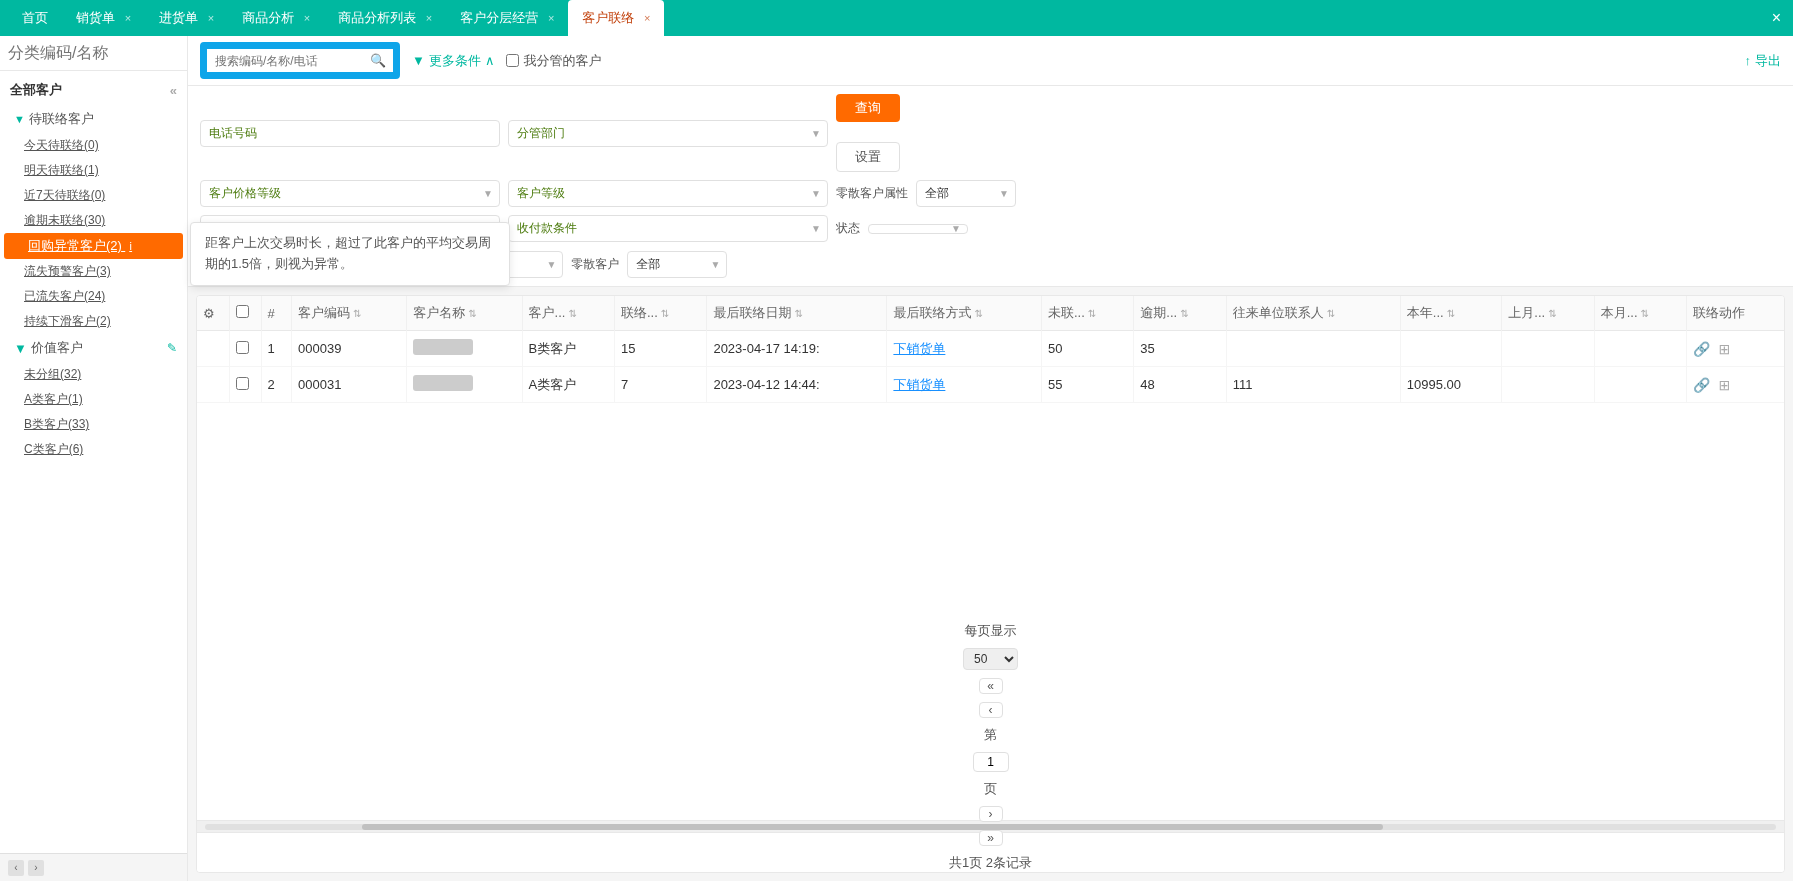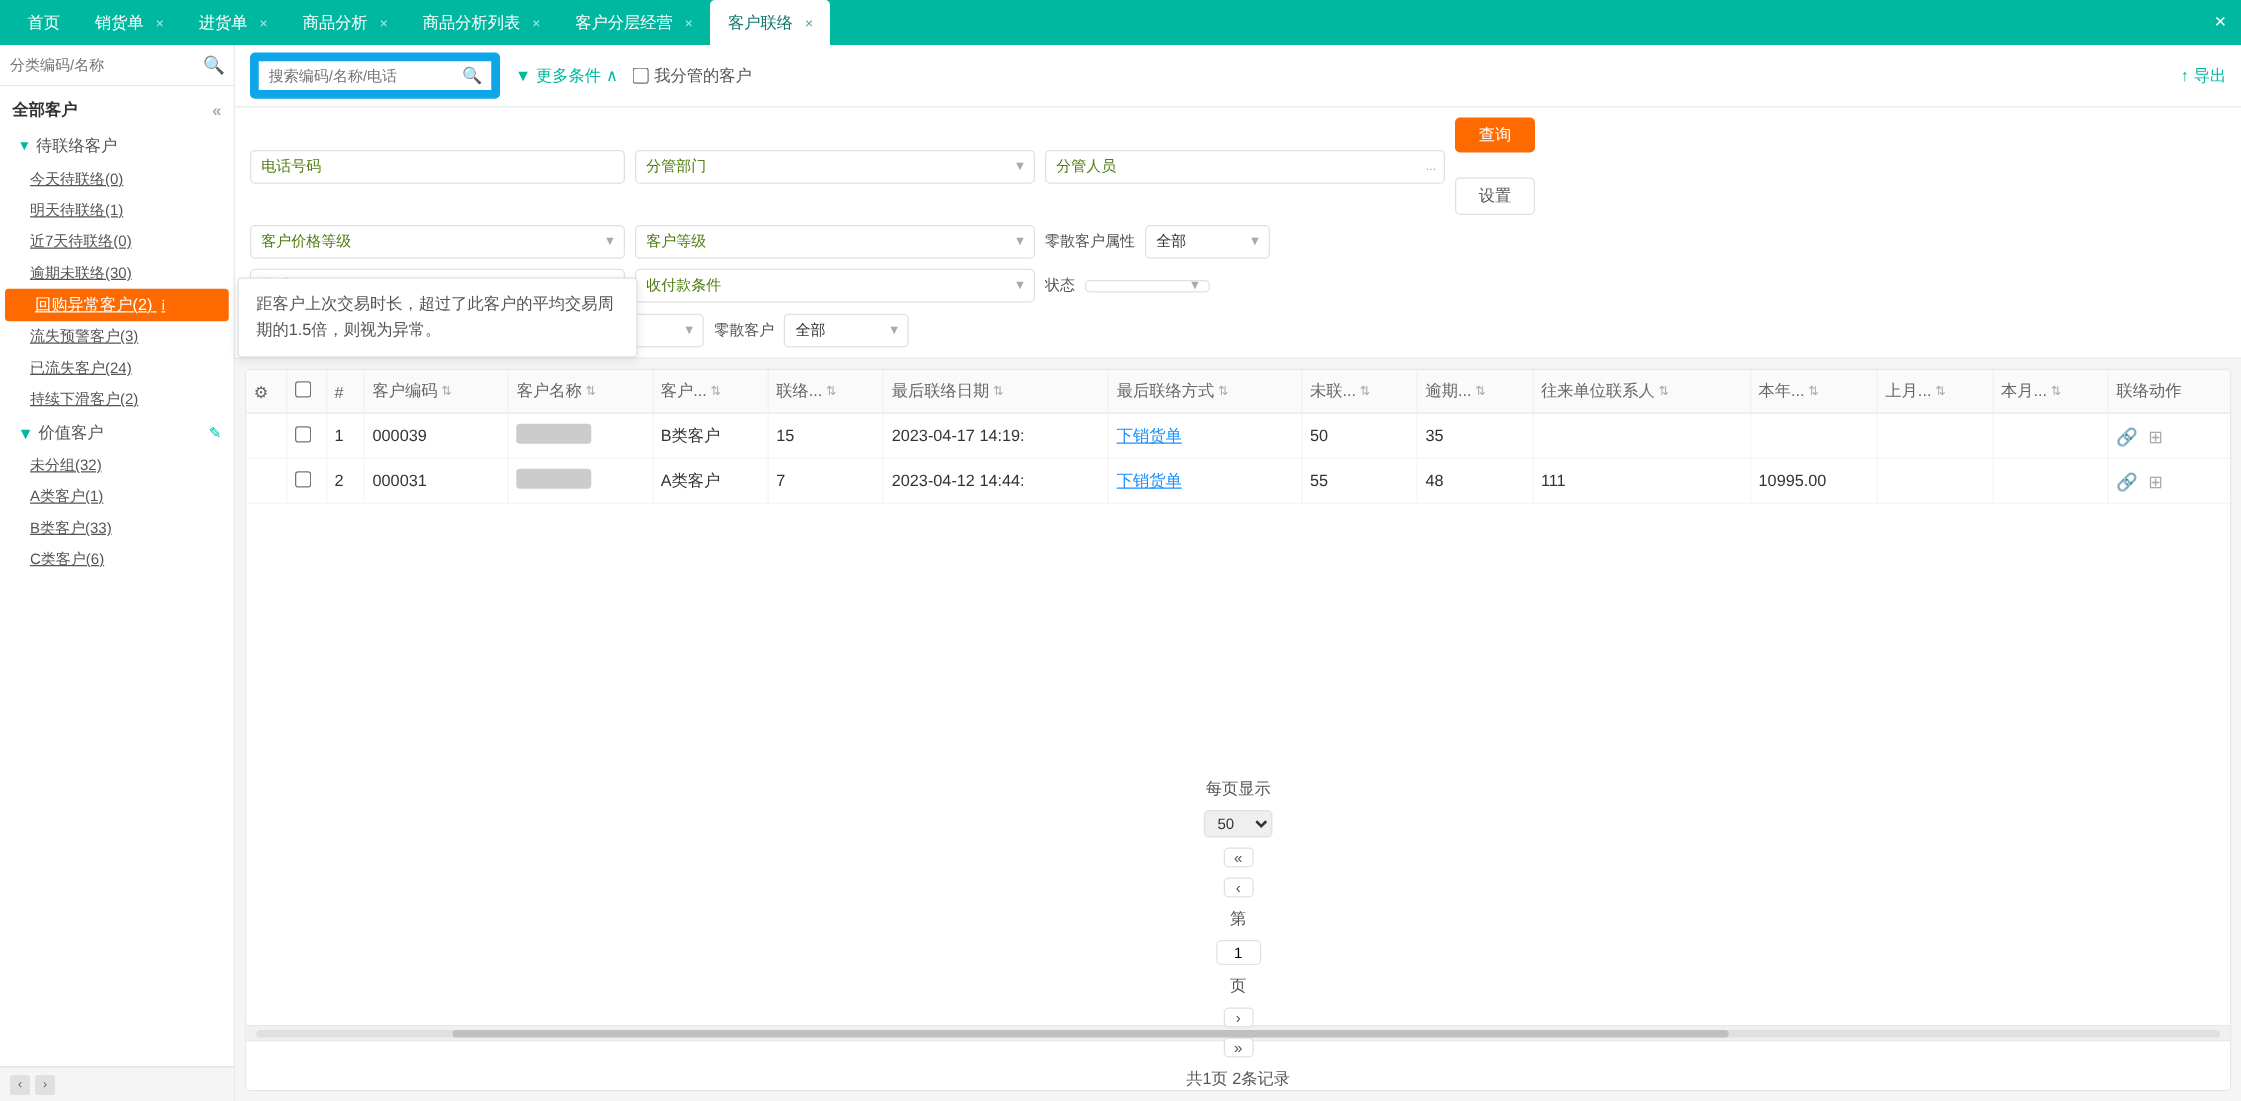--- a/index.html
+++ b/index.html
@@ -18,21 +18,21 @@
       color: #fff;
       padding: 0 14px;
       height: 36px;
       line-height: 36px;
       cursor: pointer;
       white-space: nowrap;
       font-size: 13px;
     }
     .top-nav-item.active {
       background: #fff;
-      color: #0f766e;
+      color: #c2410c;
       border-radius: 4px 4px 0 0;
     }
     .top-nav-item .close-x {
       margin-left: 6px;
       font-size: 11px;
       opacity: 0.7;
     }
     .nav-close-btn {
       position: absolute;
       right: 12px;
@@ -61,21 +61,21 @@
     .sidebar-search {
       display: flex;
       align-items: center;
       padding: 8px;
       border-bottom: 1px solid #e8e8e8;
     }
     .sidebar-search input {
       flex: 1;
       border: none;
       outline: none;
-      font-size: 12px;
+      font-size: 16px;
       color: #666;
     }
     .sidebar-search .search-icon {
       color: #aaa;
       font-size: 14px;
     }
     .sidebar-content {
       flex: 1;
       overflow-y: auto;
       padding: 4px 0;
@@ -546,24 +546,20 @@
 
     <div class="extended-filters">
 
       <div class="filter-row">
         <div class="filter-field" style="min-width:300px;">
           <label>电话号码</label>
         </div>
         <div class="filter-field filter-field-wide">
           <label>分管部门</label>
           <span class="dropdown-arrow">▼</span>
-        </div>
-        <div class="filter-field filter-field-wide">
-          <label>分管人员</label>
-          <span class="dropdown-arrow">...</span>
         </div>
         <div class="action-buttons">
           <button class="btn-query">查询</button>
           <button class="btn-settings">设置</button>
         </div>
       </div>
 
       <div class="filter-row">
         <div class="filter-field" style="min-width:300px;">
           <label>客户价格等级</label>

